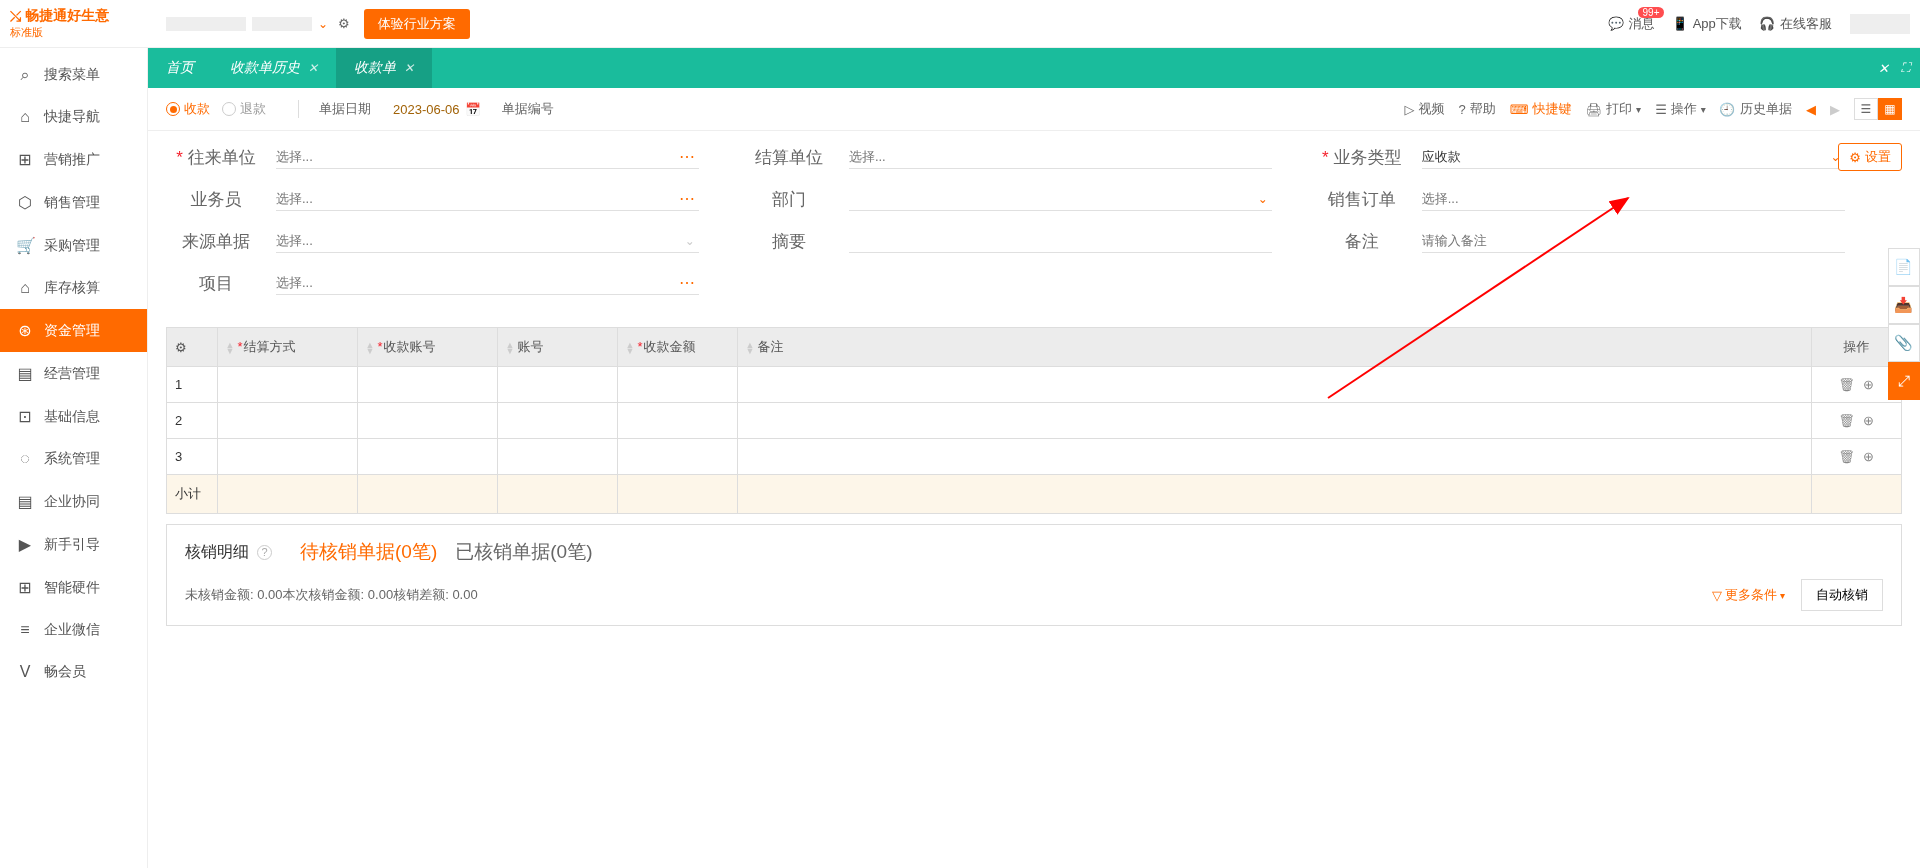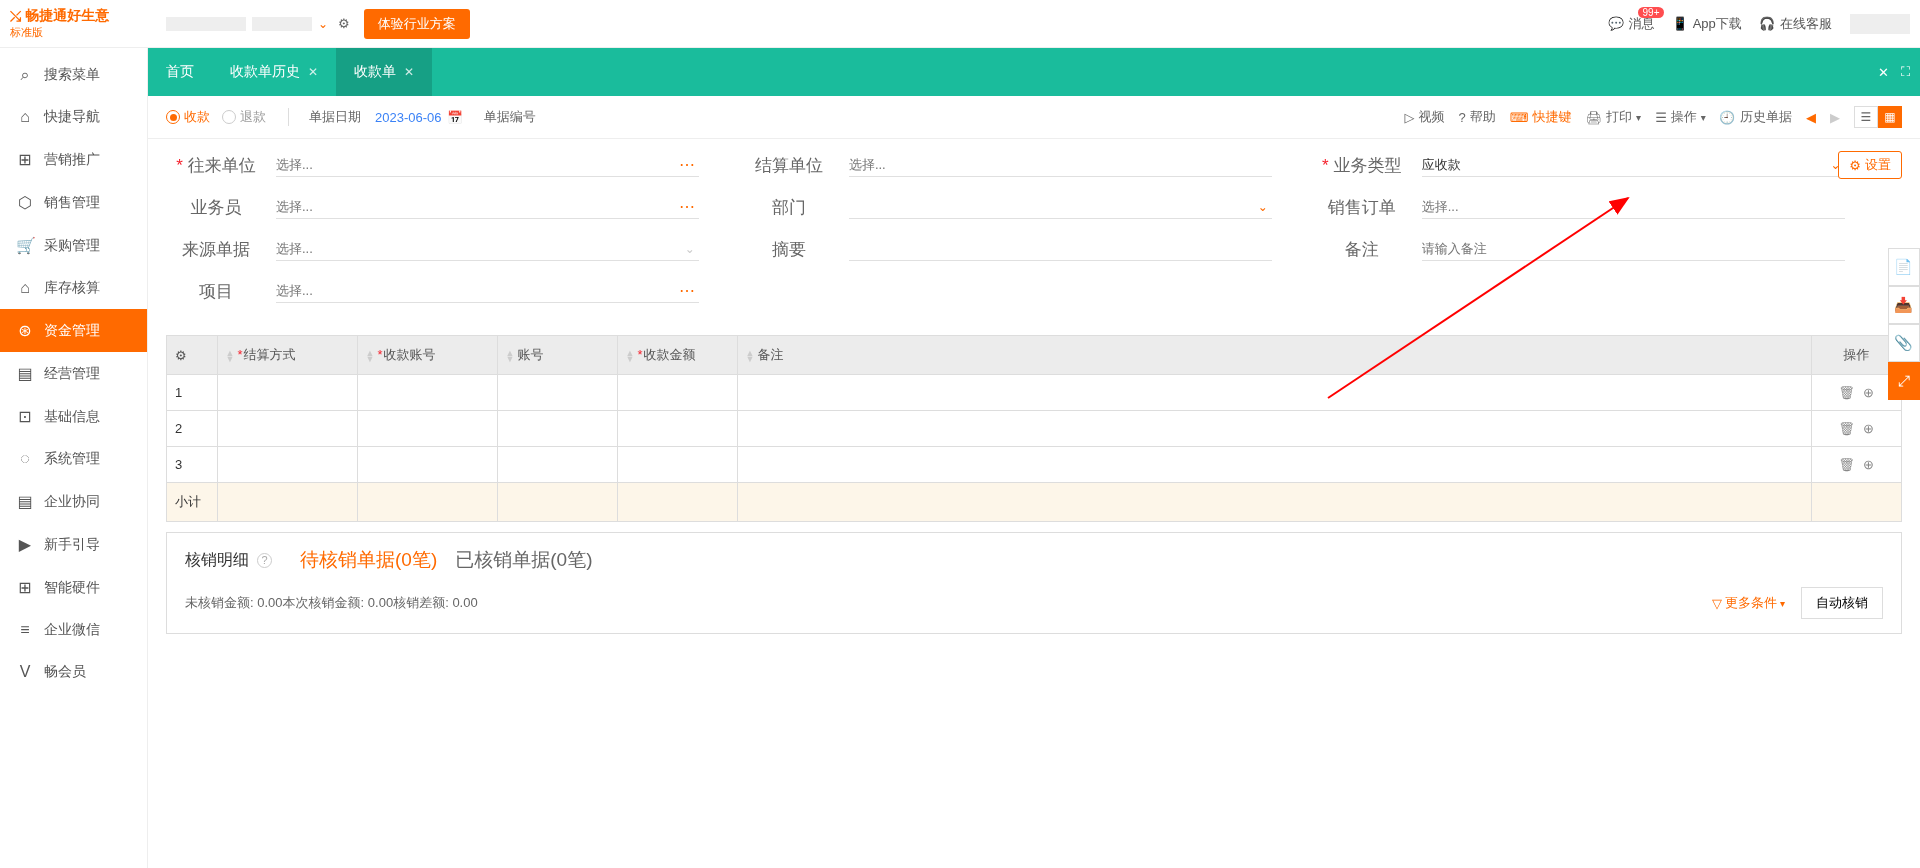--- a/index.html
+++ b/index.html
@@ -25,38 +25,38 @@
     
     .left-nav { width: 148px; background: #fff; border-right: 1px solid #eee; padding-top: 6px; }
     .nav-item { display: flex; align-items: center; gap: 10px; padding: 12px 16px; color: #555; cursor: pointer; font-size: 14px; }
     .nav-item.active { background: #ff6a00; color: #fff; }
     .nav-icon { width: 18px; text-align: center; font-size: 16px; }
     
     
     .main { flex: 1; display: flex; flex-direction: column; background: #f0f0f0; overflow: hidden; position: relative; }
     
     
-    .tab-bar { height: 48px; background: #1abc9c; display: flex; align-items: stretch; color: #fff; }
+    .tab-bar { height: 40px; background: #1abc9c; display: flex; align-items: stretch; color: #fff; font-style: italic; }
     .tab { display: flex; align-items: center; padding: 0 18px; gap: 8px; cursor: pointer; position: relative; font-size: 14px; }
     .tab.active { background: #16a085; }
     .tab-close { font-size: 12px; opacity: 0.8; }
     .tab-bar-right { margin-left: auto; display: flex; align-items: center; padding: 0 10px; gap: 12px; }
     
     
     .content { flex: 1; background: #fff; margin: 0; display: flex; flex-direction: column; overflow-y: auto; }
     
     
     .toolbar { display: flex; align-items: center; padding: 10px 18px; border-bottom: 1px solid #eee; gap: 10px; }
-    .radio-group { display: flex; gap: 12px; align-items: center; margin-right: 12px; }
+    .radio-group { display: flex; gap: 12px; align-items: center; margin-right: 22px; }
     .radio-item { display: flex; align-items: center; gap: 4px; cursor: pointer; }
     .radio-circle { width: 14px; height: 14px; border-radius: 50%; border: 1px solid #ccc; display: inline-flex; align-items: center; justify-content: center; }
     .radio-circle.checked { border-color: #ff6a00; }
     .radio-dot { width: 7px; height: 7px; border-radius: 50%; background: #ff6a00; }
     .toolbar-label { color: #666; margin-left: 10px; }
-    .toolbar-value { color: #3b82f6; margin-left: 4px; }
+    .toolbar-value { color: #a16207; margin-left: 12px; }
     .toolbar-date { display: inline-flex; align-items: center; gap: 6px; }
     .cal-icon { color: #ff6a00; }
     .toolbar-right { margin-left: auto; display: flex; align-items: center; gap: 14px; color: #666; }
     .tr-item { display: flex; align-items: center; gap: 4px; cursor: pointer; font-size: 13px; }
     .view-toggle { display: flex; }
     .view-btn { width: 24px; height: 22px; border: 1px solid #ddd; display: flex; align-items: center; justify-content: center; cursor: pointer; font-size: 12px; }
     .view-btn.active { background: #ff6a00; color: #fff; border-color: #ff6a00; }
     
     
     .form-area { padding: 14px 18px; position: relative; }

